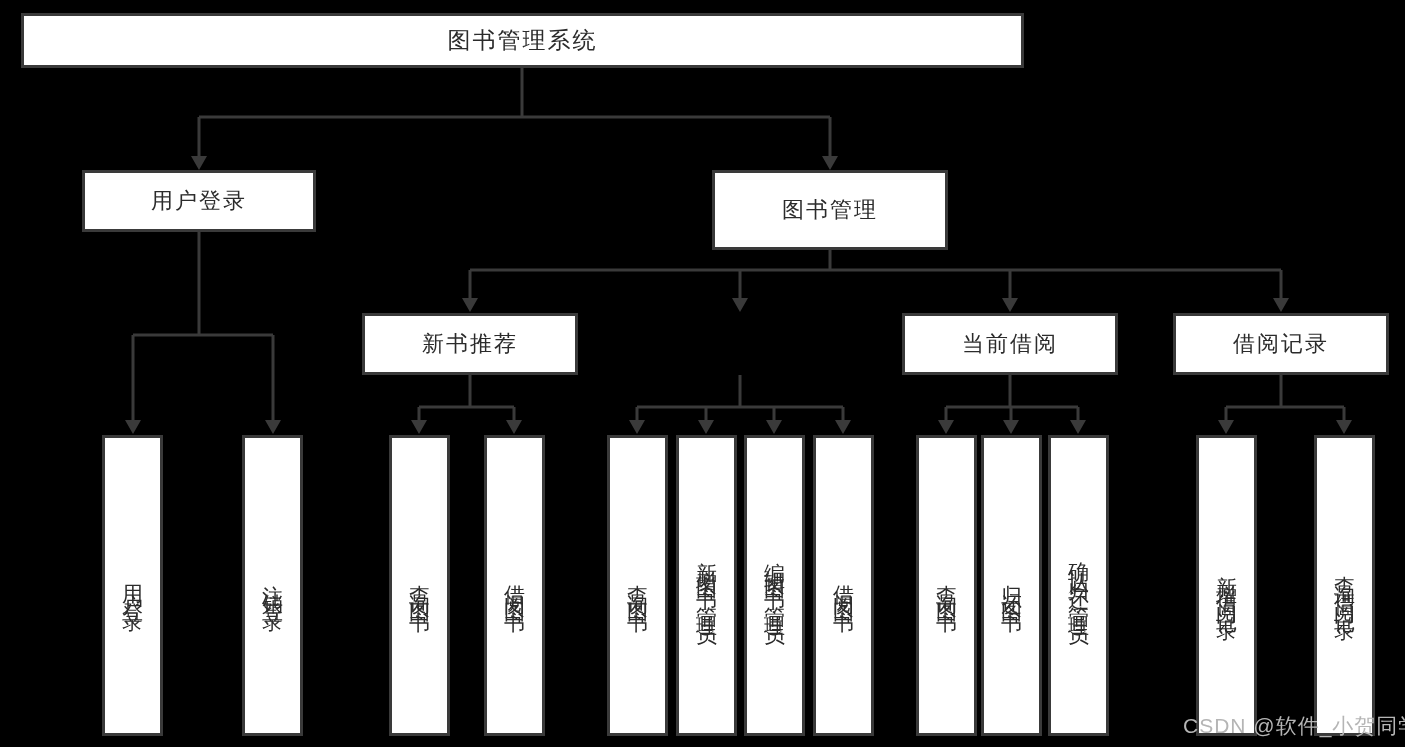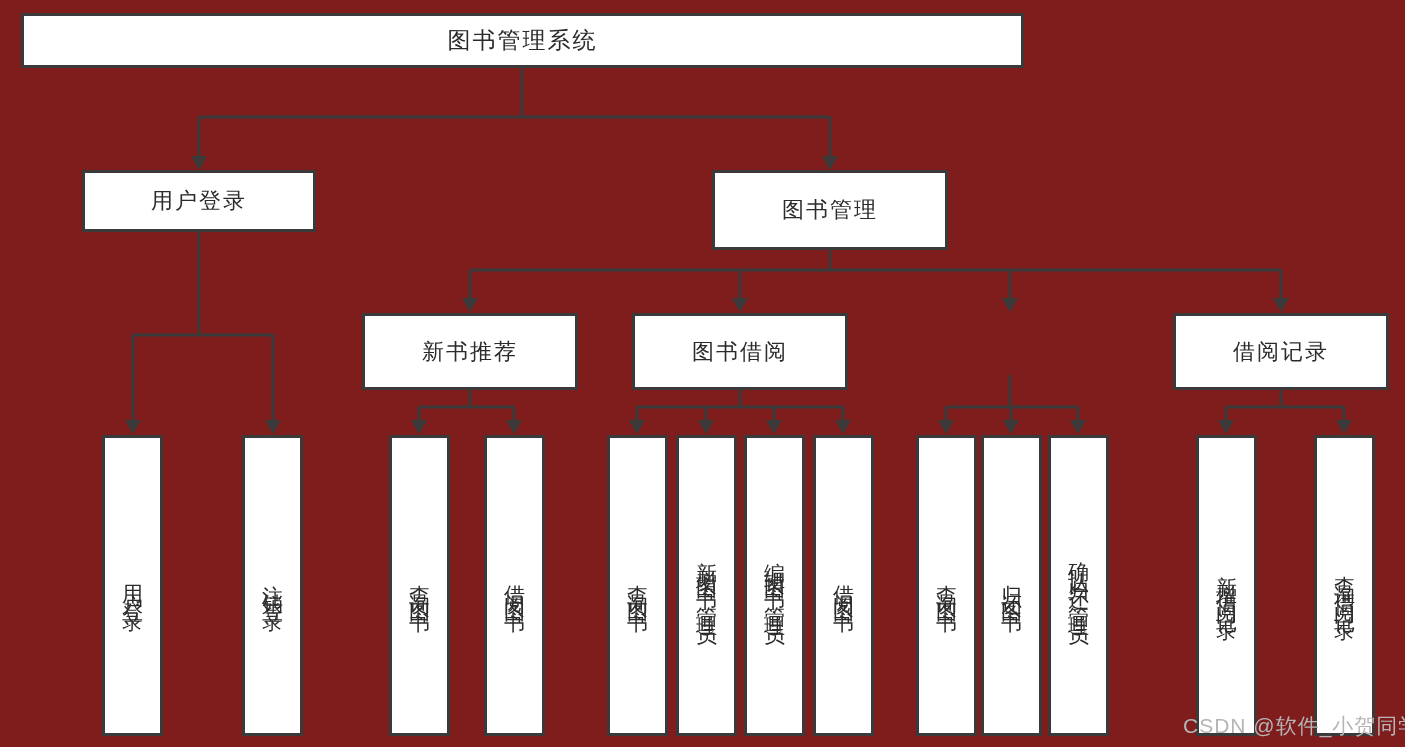--- a/index.html
+++ b/index.html
@@ -3,36 +3,36 @@
 <meta charset="utf-8">
 <style>
   :root{
     --line:#3a3a3a;
     --text:#2b2b2b;
     --watermark:#b5b5b5;
     --box-bg:#ffffff;
   }
   html,body{margin:0;padding:0;background:#fff;}
   .canvas{
-    position:relative;width:1405px;height:747px;background:#7f1d1d;
+    position:relative;width:1405px;height:747px;background:#000000;
     font-family:"Liberation Sans","DejaVu Sans",sans-serif;overflow:hidden;
   }
   .wires{position:absolute;left:0;top:0;width:1405px;height:747px;}
   .wires path.l{fill:none;stroke:var(--line);stroke-width:3px;}
   .wires path.a{fill:var(--line);stroke:none;}
   .box{
     position:absolute;box-sizing:border-box;background:var(--box-bg);
     border:3px solid var(--line);color:var(--text);
     display:flex;align-items:center;justify-content:center;
   }
   .hbox{font-size:22px;letter-spacing:2px;white-space:nowrap;}
   .root{left:21px;top:13px;width:1003px;height:55px;font-size:23px;}
   .lvl1-left{left:82px;top:170px;width:234px;height:62px;}
   .lvl1-right{left:712px;top:170px;width:236px;height:80px;}
-  .lvl2{top:313px;width:216px;height:77px;}
+  .lvl2{top:313px;width:216px;height:62px;}
   .leaf{top:435px;width:61px;height:301px;}
   .leaf .vtext{
     writing-mode:vertical-rl;text-orientation:mixed;
     font-size:21px;line-height:1.05;letter-spacing:9px;white-space:nowrap;
   }
   .watermark{
     position:absolute;left:1183px;top:712px;width:215px;
     font-size:21px;letter-spacing:1px;color:var(--watermark);
     white-space:nowrap;z-index:5;
   }
@@ -80,22 +80,22 @@
   <div class="box hbox lvl1-left">
     <span>用户登录</span>
   </div>
   <div class="box hbox lvl1-right">
     <span>图书管理</span>
   </div>
 
   <div class="box hbox lvl2" style="left:362px;">
     <span>新书推荐</span>
   </div>
-  <div class="box hbox lvl2" style="left:632px;">
-    <span>图书借阅</span>
+  <div class="box hbox lvl2" style="left:902px;">
+    <span>当前借阅</span>
   </div>
   <div class="box hbox lvl2" style="left:1173px;">
     <span>借阅记录</span>
   </div>
 
   <div class="box leaf" style="left:102px;">
     <span class="vtext">用户登录</span>
   </div>
   <div class="box leaf" style="left:242px;">
     <span class="vtext">注销登录</span>

